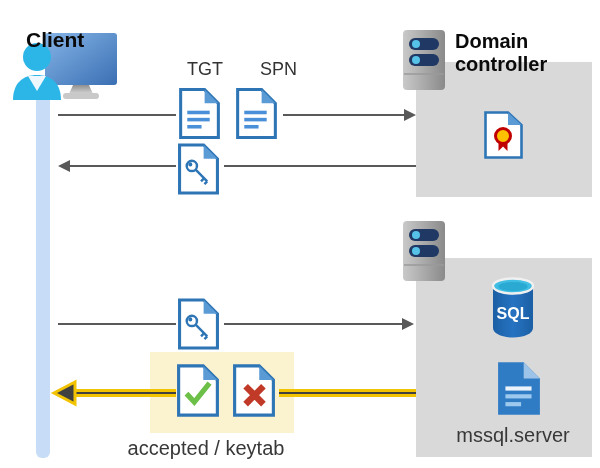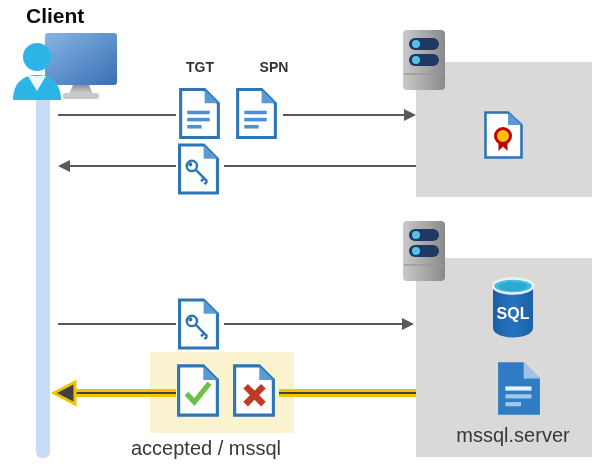--- a/index.html
+++ b/index.html
@@ -7,22 +7,22 @@
     position:relative;width:600px;height:468px;background:#ffffff;overflow:hidden;
     font-family:"Liberation Sans", sans-serif;
   }
   .abs{position:absolute;}
   .gray-box{background:#D9D9D9;z-index:1;}
   .cream-box{background:#FBF2CF;z-index:1;}
   .connector-layer{left:0;top:0;width:600px;height:468px;z-index:2;pointer-events:none;}
   .client-bar{left:36px;top:84px;width:14px;height:374px;background:#C7DDF7;border-radius:3px 3px 6px 6px;z-index:2;}
   .icon{z-index:3;}
   .label{z-index:4;color:#0a0a0a;}
-  .title-label{font-weight:bold;font-size:20px;line-height:23px;}
-  .small-label{font-size:14px;color:#333333;text-align:center;font-weight:bold;}
+  .title-label{font-weight:bold;font-size:20px;line-height:23px;margin-top:24px;}
+  .small-label{font-size:18px;color:#333333;text-align:right;}
   .caption-label{font-size:20px;color:#383838;text-align:center;}
   .client-title{left:26px;top:4px;width:110px;font-size:21px;}
   .dc-title{left:455px;top:6px;width:140px;}
   .linux-title{left:455px;top:229px;width:140px;}
   .tgt-label{left:177px;top:59px;width:46px;}
   .spn-label{left:251px;top:59px;width:46px;}
   .keytab-label{left:438px;top:424px;width:150px;}
   .result-label{left:126px;top:437px;width:160px;}
 </style>
 </head>
@@ -186,18 +186,19 @@
 
   <svg class="abs icon" style="left:496px;top:360px;" width="46" height="57" viewBox="0 0 44 54">
     <path d="M2,2 H26.5 L42,17.5 V52 H2 Z" fill="#2F7CC4"></path>
     <path d="M26.5,2 V17.5 H42 Z" fill="#9DC3E8"></path>
     <line x1="9" y1="27" x2="34" y2="27" stroke="#EAF3FB" stroke-width="4"></line>
     <line x1="9" y1="34.5" x2="34" y2="34.5" stroke="#9DC9EE" stroke-width="4"></line>
     <line x1="9" y1="42" x2="24" y2="42" stroke="#9DC9EE" stroke-width="4"></line>
   </svg>
 
   <div class="abs label title-label client-title">Client</div>
+  <div class="abs label title-label dc-title">Domain controller</div>
   <div class="abs label small-label tgt-label">TGT</div>
   <div class="abs label small-label spn-label">SPN</div>
   <div class="abs label caption-label keytab-label">mssql.server</div>
-  <div class="abs label caption-label result-label">accepted / mssql</div>
+  <div class="abs label caption-label result-label">accepted / keytab</div>
 
 </div>
 
 </body></html>

